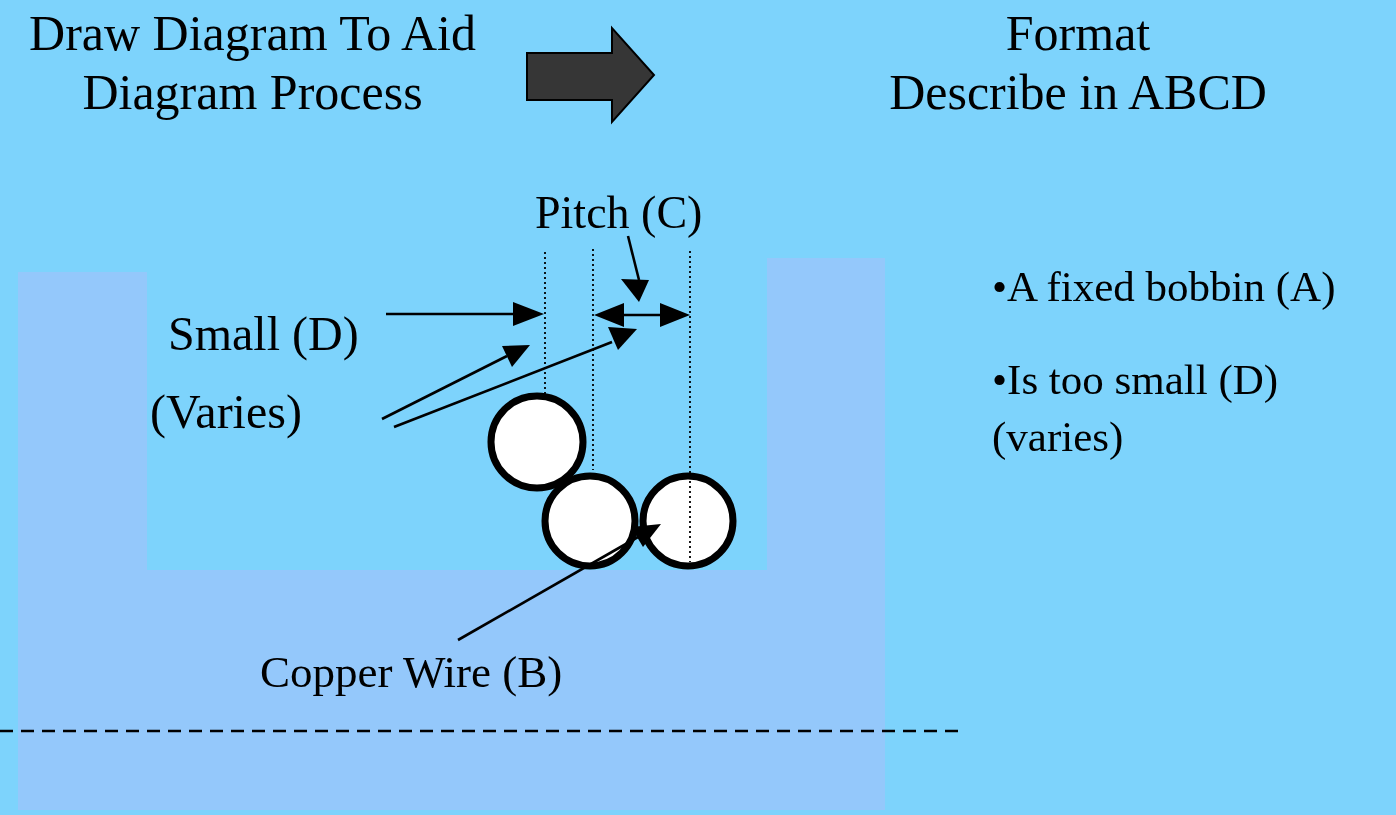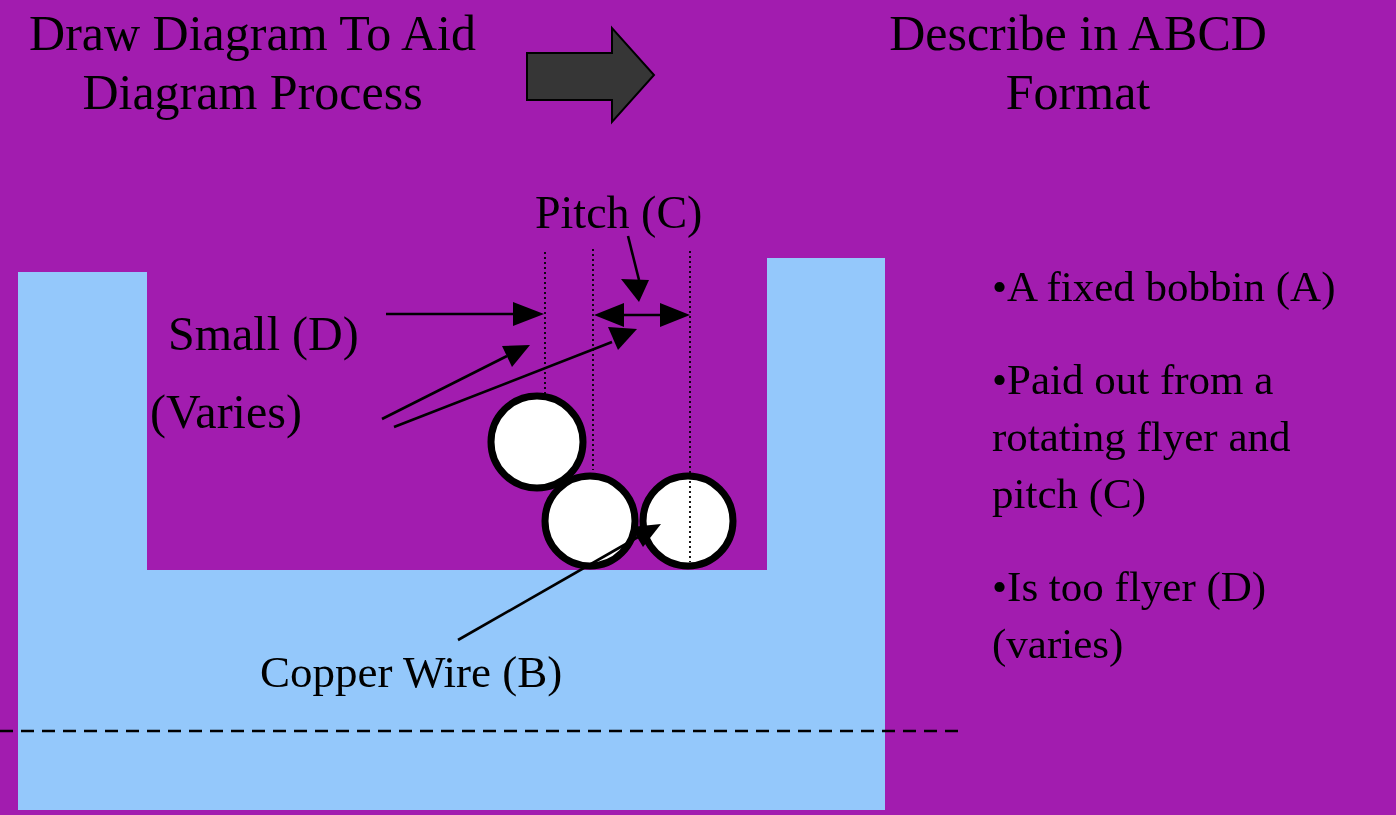--- a/index.html
+++ b/index.html
@@ -1,19 +1,19 @@
 <!DOCTYPE html>
 <html><head>
 <meta charset="utf-8">
 <style>
   html,body{margin:0;padding:0;background:#fff;}
   .canvas{
     position:relative;
     width:1396px;height:815px;
-    background:#a21caf;
+    background:#7dd3fc;
     font-family:"Liberation Serif", serif;
     color:#000;
     overflow:hidden;
   }
   .canvas svg{position:absolute;left:0;top:0;}
   .ln{stroke:#000;stroke-width:2.6;fill:none;}
   .dot{stroke:#000;stroke-width:1.8;stroke-dasharray:2 3;fill:none;}
   .dash{stroke:#000;stroke-width:2.4;stroke-dasharray:13 8;fill:none;}
   .head{fill:#000;stroke:none;}
   .circle{fill:#fff;stroke:#000;stroke-width:7;}
@@ -74,37 +74,32 @@
     <polygon class="head" points="661,524 643,547 631,527"></polygon>
 
     <line class="dash" x1="0" y1="731" x2="963" y2="731"></line>
   </svg>
 
   <div class="title title-left">
     <div>Draw Diagram To Aid</div>
     <div>Diagram Process</div>
   </div>
   <div class="title title-right">
+    <div>Format</div>
     <div>Describe in ABCD</div>
-    <div>Format</div>
   </div>
 
   <div class="lbl lbl-pitch">Pitch (C)</div>
   <div class="lbl lbl-small">Small (D)</div>
   <div class="lbl lbl-varies">(Varies)</div>
   <div class="lbl lbl-copper">Copper Wire (B)</div>
 
   <div class="bullets">
     <div class="para">
       <div class="bline"><span>•</span><span>A fixed bobbin (A)</span></div>
     </div>
     <div class="para">
-      <div class="bline"><span>•</span><span>Paid out from a</span></div>
-      <div class="bline">rotating flyer and</div>
-      <div class="bline">pitch (C)</div>
-    </div>
-    <div class="para">
-      <div class="bline"><span>•</span><span>Is too flyer (D)</span></div>
+      <div class="bline"><span>•</span><span>Is too small (D)</span></div>
       <div class="bline">(varies)</div>
     </div>
   </div>
 
 </div>
 
 </body></html>

